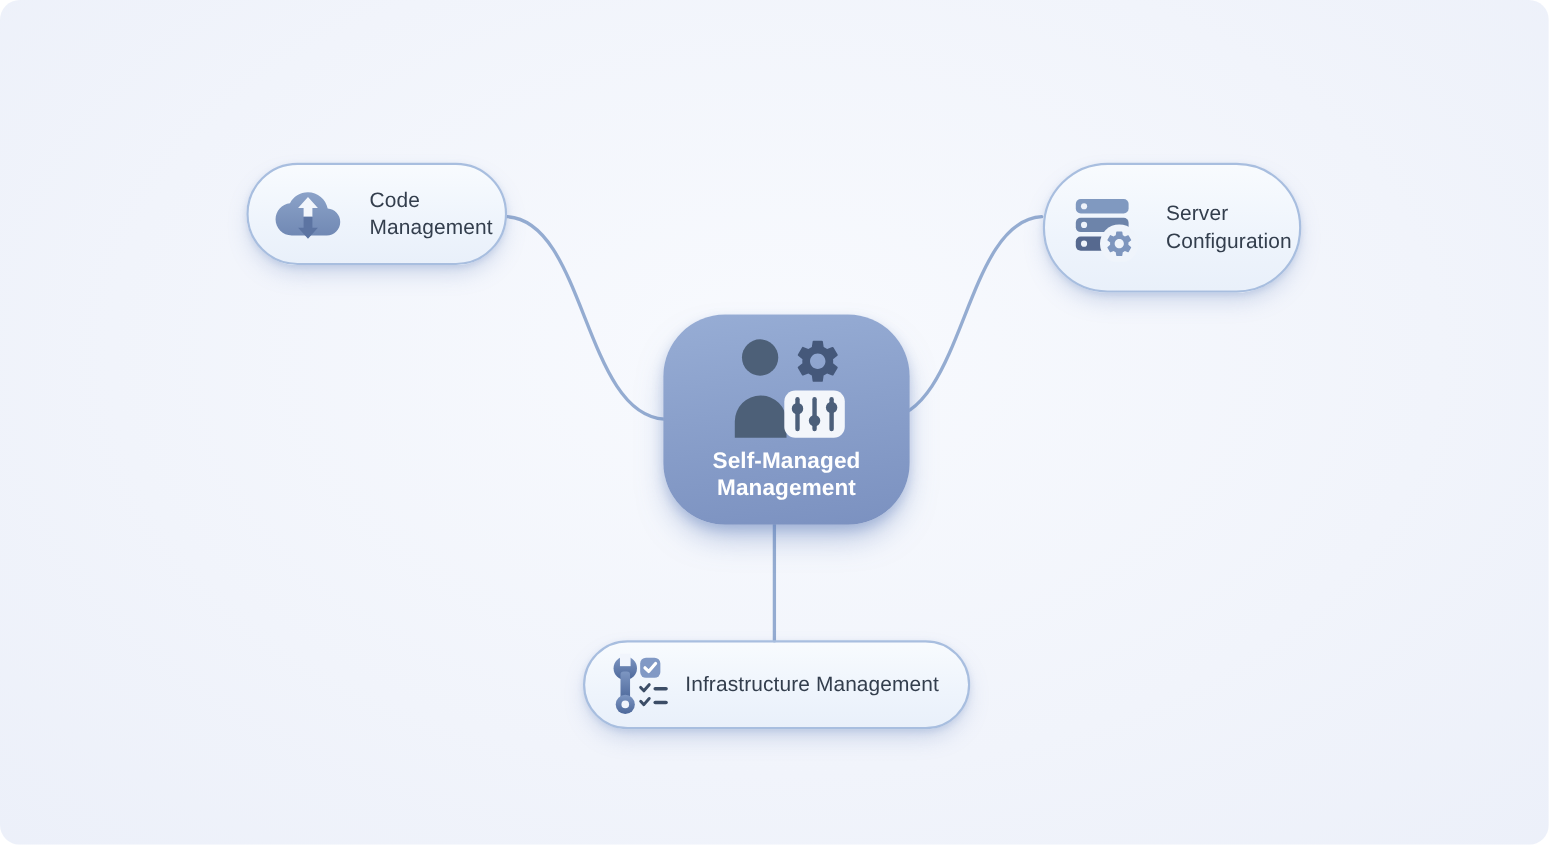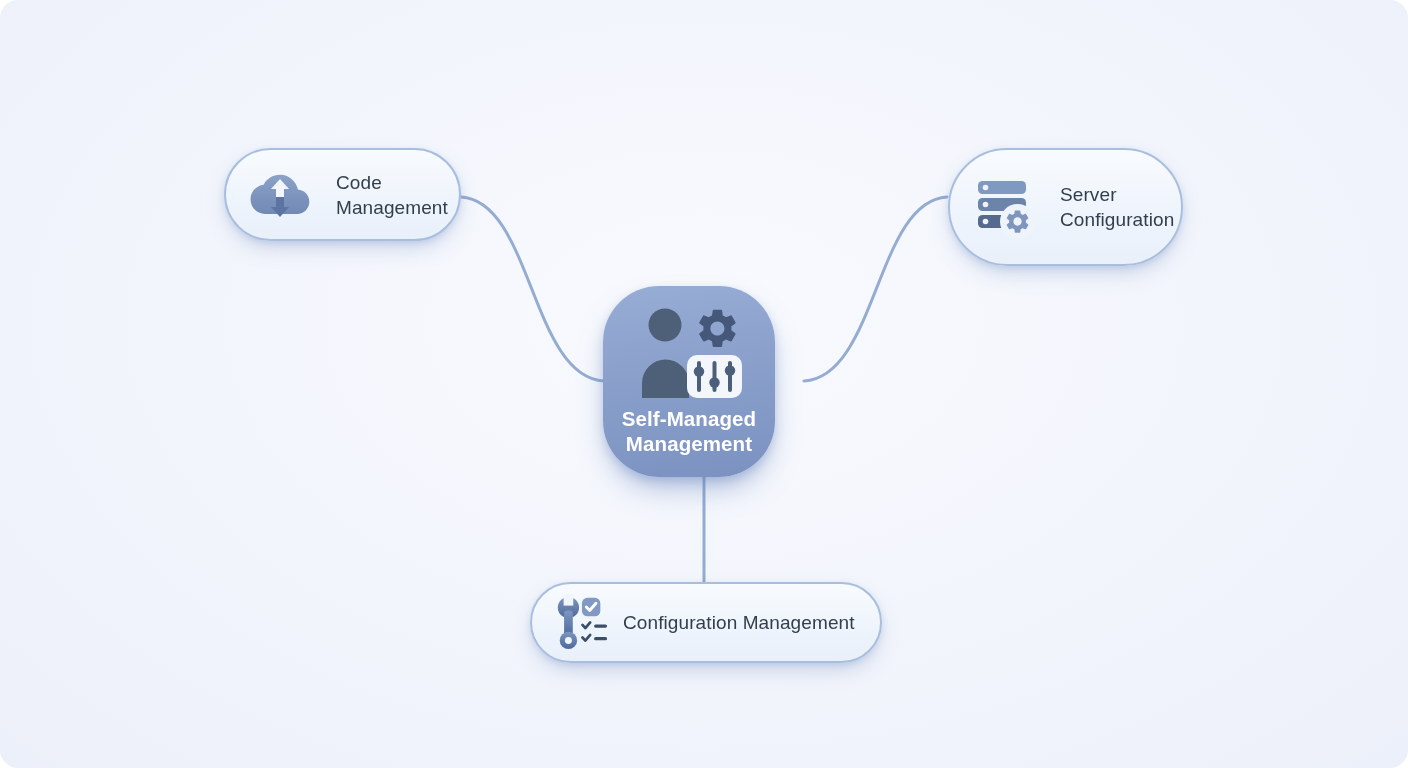--- a/index.html
+++ b/index.html
@@ -41,21 +41,21 @@
     line-height: 25px;
     font-weight: 400;
     letter-spacing: 0.1px;
   }
   .pill-label span { display: block; }
   .pill-config .pill-label { font-size: 19px; }
 
   .center-node {
     position: absolute;
     left: 603px; top: 286px;
-    width: 172px; height: 191px;
+    width: 224px; height: 191px;
     border-radius: 56px;
     background: linear-gradient(172deg, #97add5 0%, #8aa0cb 45%, #7b91c0 100%);
     box-shadow: 0 16px 30px -8px rgba(96,126,186,0.55), 0 4px 10px rgba(96,126,186,0.25);
     display: flex;
     flex-direction: column;
     z-index: 2;
   }
   .center-icon-wrap { margin-top: 17px; height: 97px; display: flex; align-items: center; justify-content: center; }
   .center-label {
     margin-top: 6px;
@@ -136,21 +136,21 @@
         <circle cx="17" cy="48" r="3.6" fill="#f1f5fc"></circle>
         <rect x="31" y="4" width="19" height="19" rx="5.5" fill="#8199c5"></rect>
         <path d="M35.5 13.5 L39 17 L45.5 9.5" stroke="#ffffff" stroke-width="3" fill="none" stroke-linecap="round" stroke-linejoin="round"></path>
         <path d="M31.5 32 L34.5 35.2 L39.5 29.4" stroke="#3c4d66" stroke-width="2.8" fill="none" stroke-linecap="round" stroke-linejoin="round"></path>
         <rect x="43.5" y="31.5" width="13.5" height="3.4" rx="1.7" fill="#3c4d66"></rect>
         <path d="M31.5 45 L34.5 48.2 L39.5 42.4" stroke="#3c4d66" stroke-width="2.8" fill="none" stroke-linecap="round" stroke-linejoin="round"></path>
         <rect x="43.5" y="44.5" width="13.5" height="3.4" rx="1.7" fill="#3c4d66"></rect>
       </svg>
     </div>
     <div class="pill-label">
-      <span>Configuration Management</span>
+      <span>Infrastructure Management</span>
     </div>
   </div>
 
   <div class="center-node">
     <div class="center-icon-wrap">
       <svg width="112" height="96" viewBox="0 0 112 96">
         <circle cx="32" cy="21" r="16.5" fill="#4d6078"></circle>
         <path d="M9 94 v-15 a23.5 23.5 0 0 1 47 0 v15 z" fill="#4d6078"></path>
         <path transform="translate(61,1) scale(1.95)" fill="#45587a" d="M19.14 12.94c.04-.3.06-.61.06-.94 0-.32-.02-.64-.07-.94l2.03-1.58c.18-.14.23-.41.12-.61l-1.92-3.32c-.12-.22-.37-.29-.59-.22l-2.39.96c-.5-.38-1.03-.7-1.62-.94l-.36-2.54c-.04-.24-.24-.41-.48-.41h-3.84c-.24 0-.43.17-.47.41l-.36 2.54c-.59.24-1.13.57-1.62.94l-2.39-.96c-.22-.08-.47 0-.59.22L2.74 8.87c-.12.21-.08.47.12.61l2.03 1.58c-.05.3-.09.63-.09.94s.02.64.07.94l-2.03 1.58c-.18.14-.23.41-.12.61l1.92 3.32c.12.22.37.29.59.22l2.39-.96c.5.38 1.03.7 1.62.94l.36 2.54c.05.24.24.41.48.41h3.84c.24 0 .44-.17.47-.41l.36-2.54c.59-.24 1.13-.56 1.62-.94l2.39.96c.22.08.47 0 .59-.22l1.92-3.32c.12-.22.07-.47-.12-.61l-2.01-1.58zM12 15.6c-1.98 0-3.6-1.62-3.6-3.6s1.62-3.6 3.6-3.6 3.6 1.62 3.6 3.6-1.62 3.6-3.6 3.6z"></path>
         <rect x="54" y="51" width="55" height="43" rx="10" fill="#f3f6fb"></rect>

